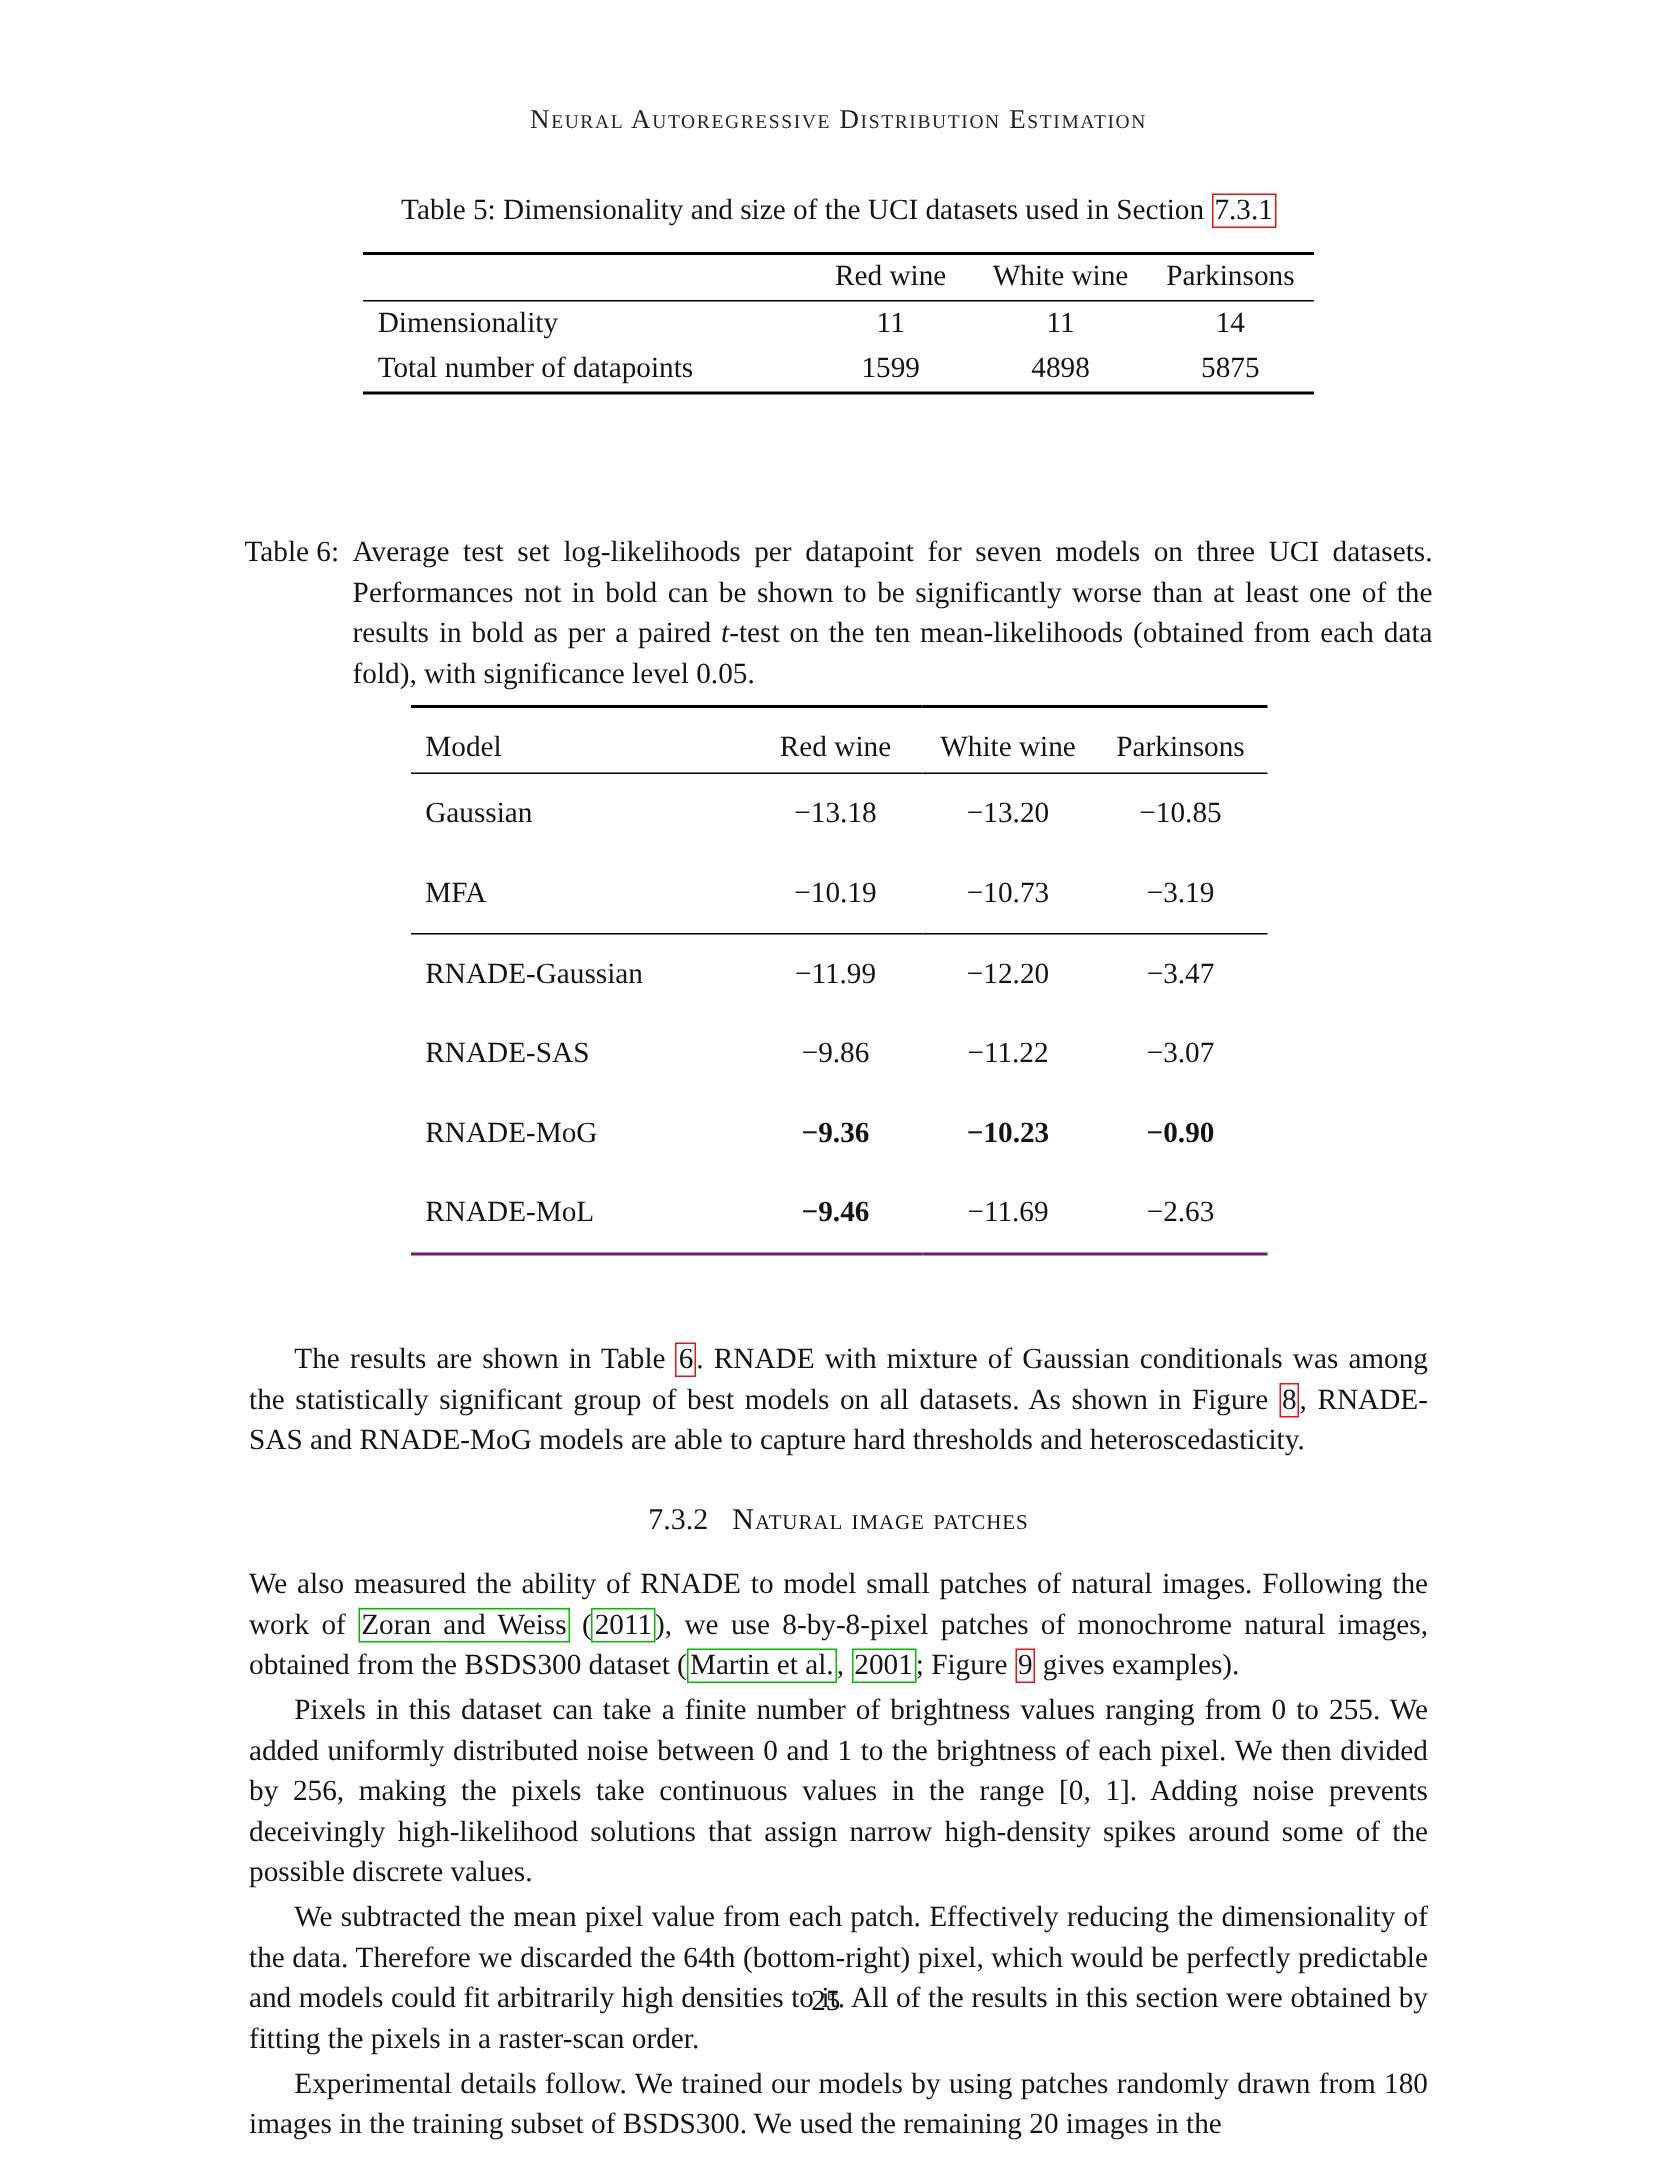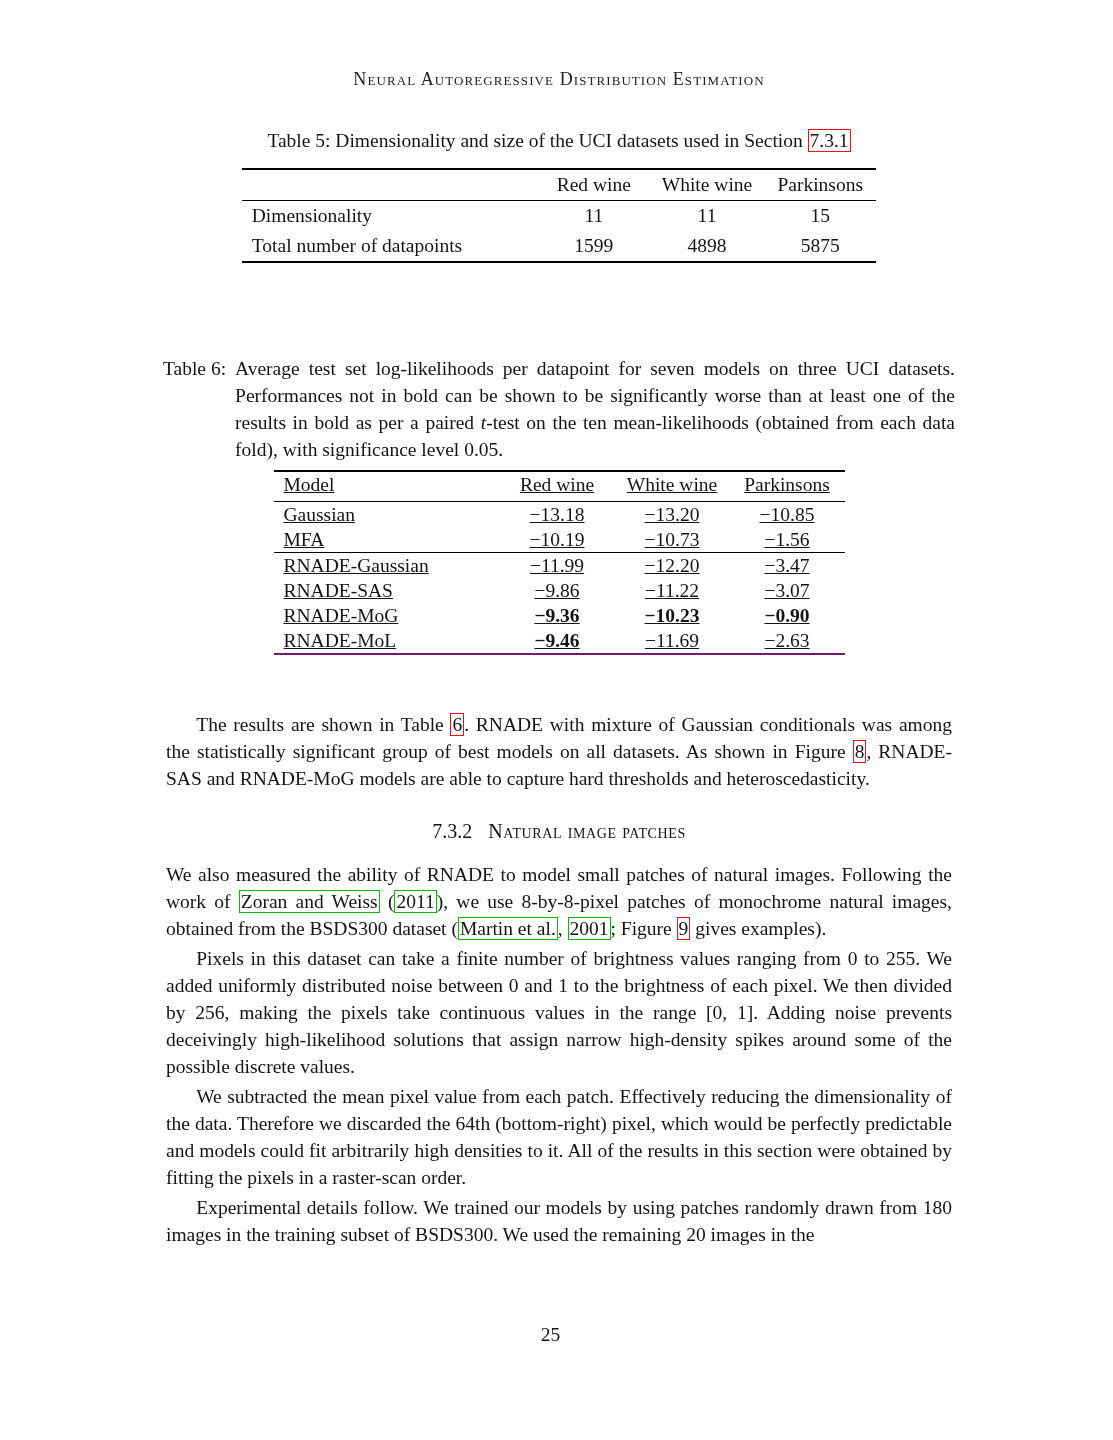--- a/index.html
+++ b/index.html
@@ -31,21 +31,21 @@
   
   table { border-collapse: collapse; }
   th, td { font-weight: normal; }
   .table5 { margin: 14px auto 0; }
   .table5 th, .table5 td { padding: 2px 12px; line-height: 26px; text-align: center; }
   .table5 .lbl { text-align: left; padding-left: 10px; padding-right: 36px; min-width: 250px; }
   .table5 .num { min-width: 88px; }
   .table5 tr.header-row th { border-top: 2px solid #000; border-bottom: 1.3px solid #000; }
   .table5 tr.last td { border-bottom: 2px solid #000; }
   .table6 { margin: 7px auto 0; }
-  .table6 th, .table6 td { padding: 0 10px; line-height: 25px; text-align: center; text-decoration: underline; }
+  .table6 th, .table6 td { padding: 14px 10px; line-height: 25px; text-align: center; }
   .table6 .lbl { text-align: left; padding-right: 46px; min-width: 170px; }
   .table6 .num { min-width: 95px; }
   .table6 tr.header-row th { border-top: 2px solid #000; border-bottom: 1.3px solid #000; padding-bottom: 4px; }
   .table6 tr.group-end td { border-bottom: 1.3px solid #000; }
   .table6 tr.last td { border-bottom: 2px solid #701a75; }
   .bold { font-weight: bold; }
   
   p { margin: 3px; text-align: justify; text-indent: 1.55em; }
   p.noindent { text-indent: 0; }
   .para1 { margin-top: 56px; }
@@ -86,21 +86,21 @@
         <tr class="header-row">
       <th class="lbl"></th>
       <th class="num">Red wine</th>
       <th class="num">White wine</th>
       <th class="num">Parkinsons</th>
     </tr>
     <tr>
       <td class="lbl">Dimensionality</td>
       <td class="num">11</td>
       <td class="num">11</td>
-      <td class="num">15</td>
+      <td class="num">14</td>
     </tr>
     <tr class="last">
       <td class="lbl">Total number of datapoints</td>
       <td class="num">1599</td>
       <td class="num">4898</td>
       <td class="num">5875</td>
     </tr>
   </tbody>
     </table>
 
@@ -120,21 +120,21 @@
     <tr>
       <td class="lbl">Gaussian</td>
       <td class="num">−13.18</td>
       <td class="num">−13.20</td>
       <td class="num">−10.85</td>
     </tr>
     <tr class="group-end">
       <td class="lbl">MFA</td>
       <td class="num">−10.19</td>
       <td class="num">−10.73</td>
-      <td class="num">−1.56</td>
+      <td class="num">−3.19</td>
     </tr>
     <tr>
       <td class="lbl">RNADE-Gaussian</td>
       <td class="num">−11.99</td>
       <td class="num">−12.20</td>
       <td class="num">−3.47</td>
     </tr>
     <tr>
       <td class="lbl">RNADE-SAS</td>
       <td class="num">−9.86</td>

